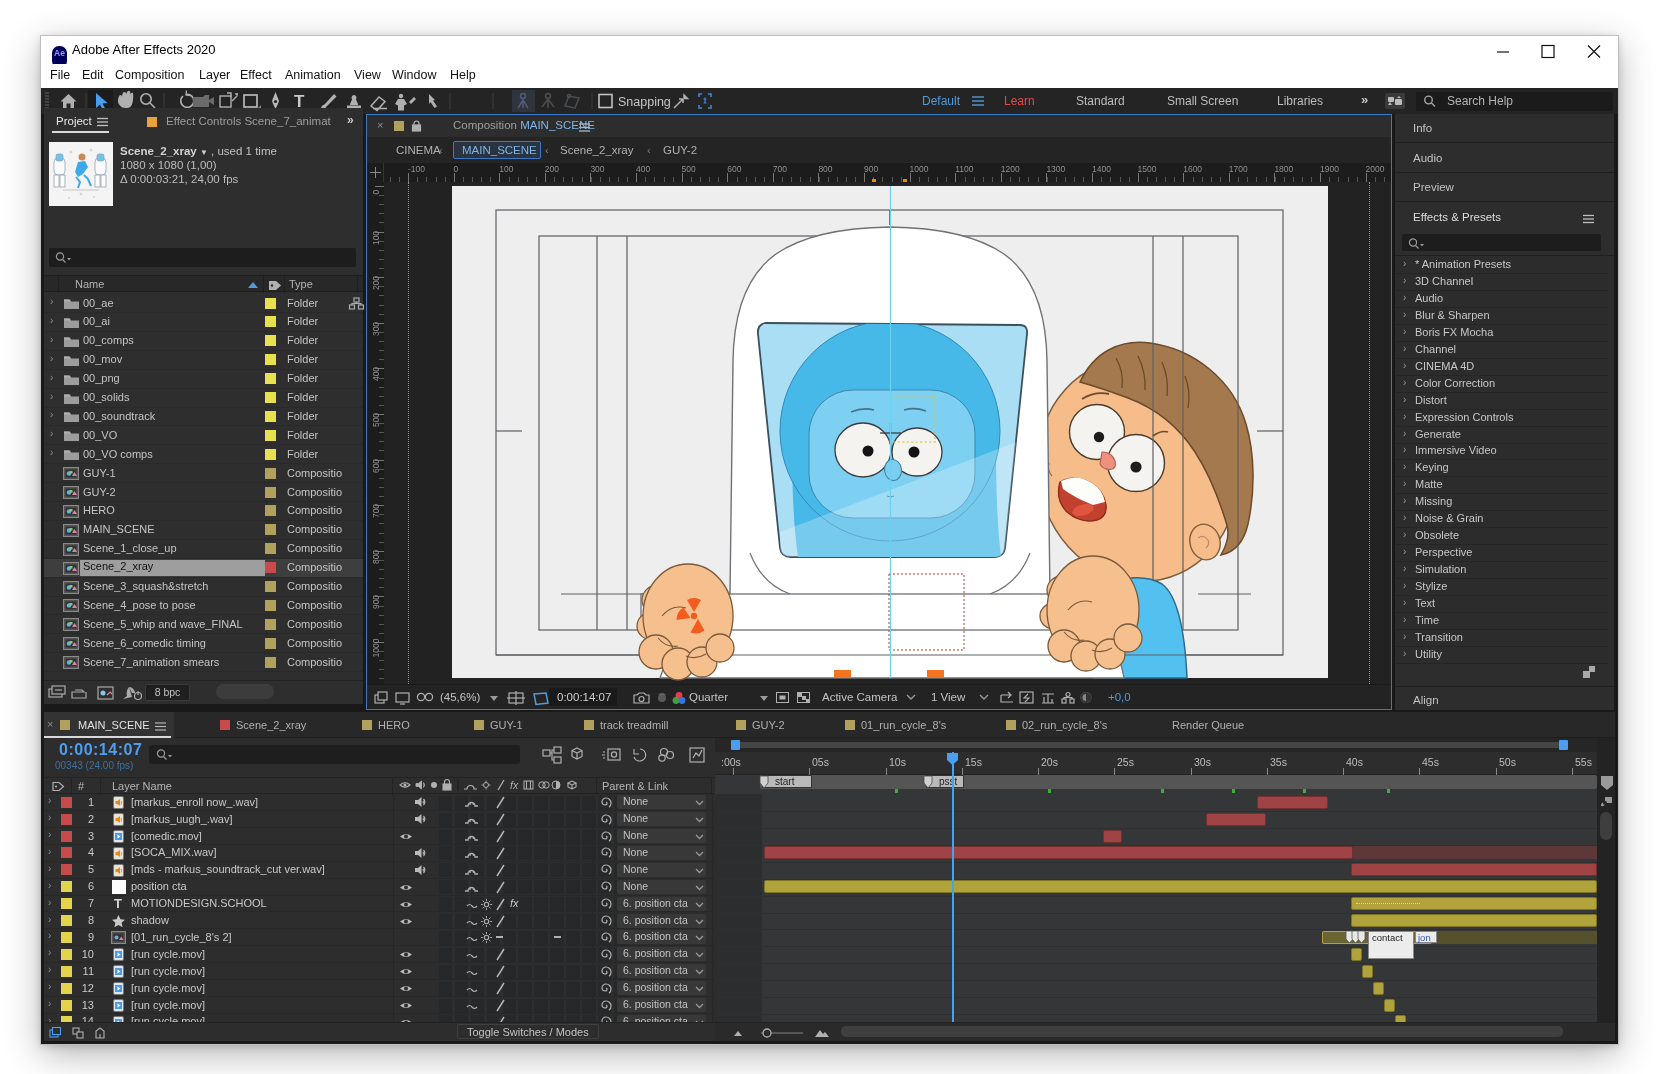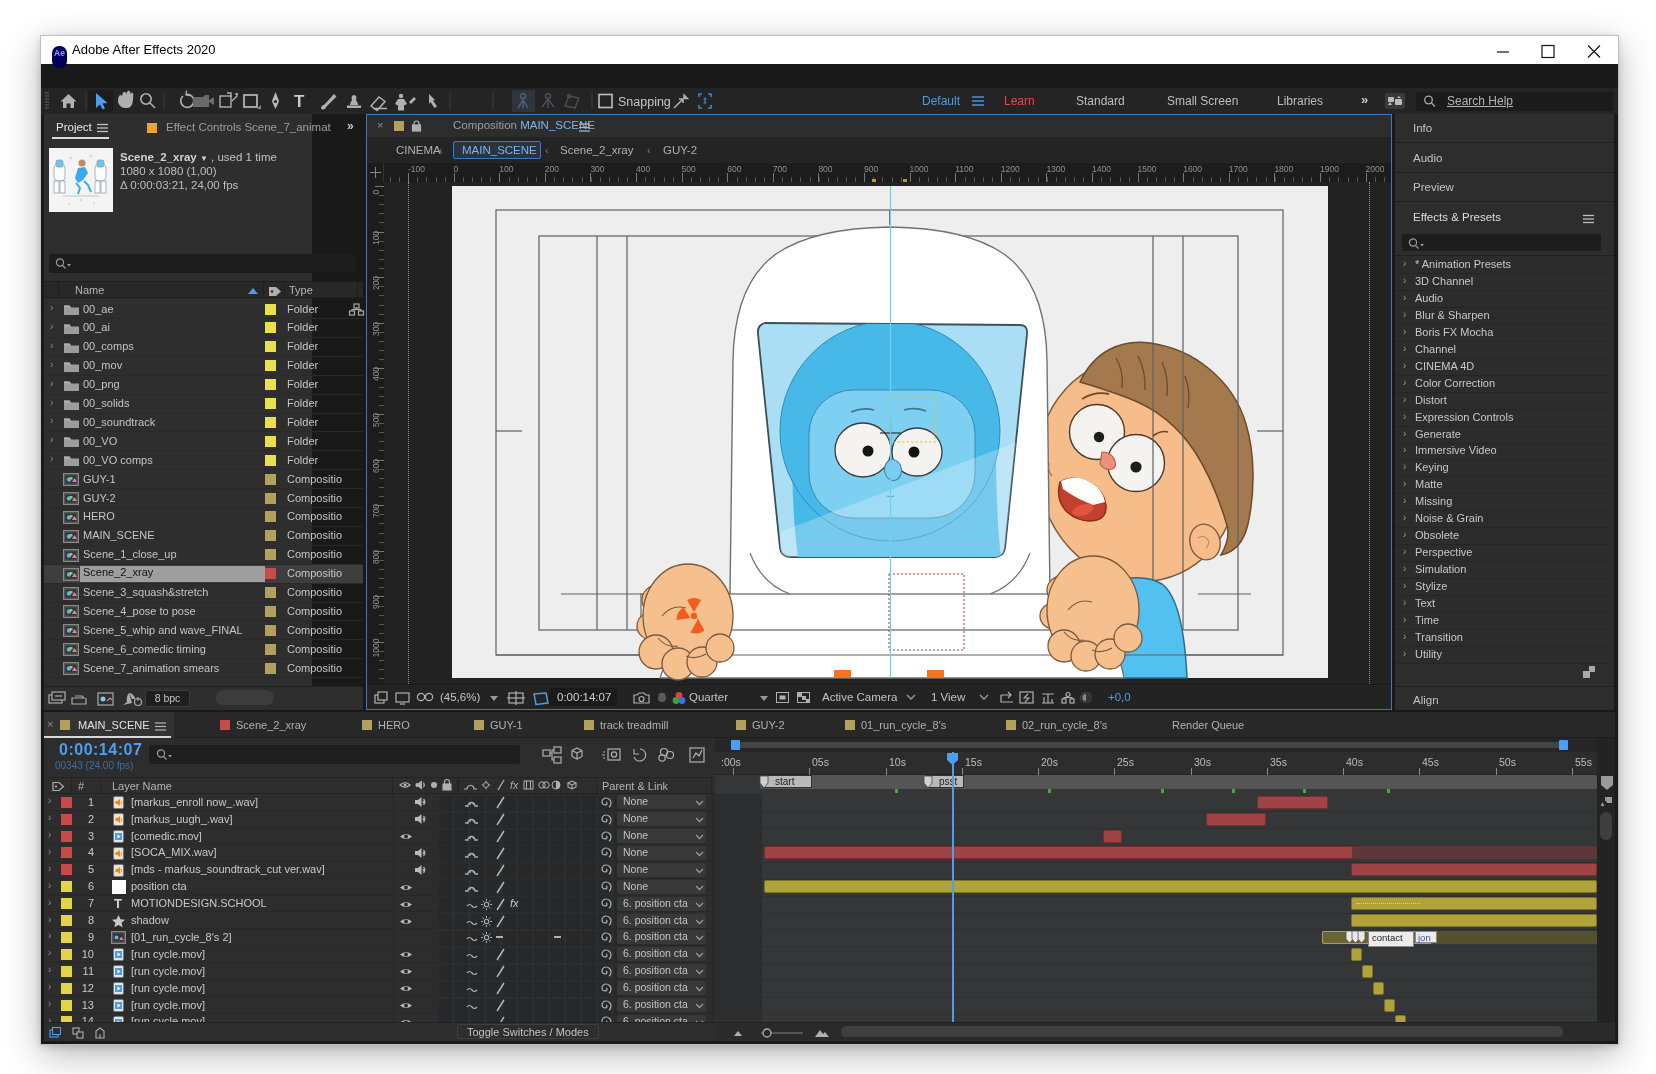--- a/index.html
+++ b/index.html
@@ -38,20 +38,31 @@
   <div id="titlebar">
     <div class="ab" style="left:11px;top:10px;width:15px;height:22px;background:#00005b;border-radius:7px;color:#99f;font-size:8.5px;font-weight:bold;text-align:center;line-height:15px;">Ae</div>
     <div class="ab" style="left:31px;top:6px;font-size:13px;color:#000;">Adobe After Effects 2020</div>
     <svg style="left:1448px;top:0;width:129px;height:28px;" viewBox="0 0 129 28">
       <line x1="8" y1="16" x2="20" y2="16" stroke="#111" stroke-width="1.2"></line>
       <rect x="53" y="9.5" width="12" height="12" fill="none" stroke="#111" stroke-width="1.2"></rect>
       <path d="M99 9.5 L111 21.5 M111 9.5 L99 21.5" stroke="#111" stroke-width="1.2"></path>
     </svg>
   </div>
 
+  <div id="menubar">
+    <span style="left:9px;">File</span>
+      <span style="left:41px;">Edit</span>
+      <span style="left:74px;">Composition</span>
+      <span style="left:158px;">Layer</span>
+      <span style="left:199px;">Effect</span>
+      <span style="left:244px;">Animation</span>
+      <span style="left:313px;">View</span>
+      <span style="left:351px;">Window</span>
+      <span style="left:409px;">Help</span>
+  </div>
 
   <div id="toolbar">
     <svg style="left:0;top:0;width:720px;height:26px;" viewBox="0 0 720 26">
       <g stroke="#9e9e9e" fill="none" stroke-width="1.2">
         <g stroke="#5a5a5a">
             <line x1="4" y1="5" x2="8" y2="5"></line>
             <line x1="4" y1="8" x2="8" y2="8"></line>
             <line x1="4" y1="11" x2="8" y2="11"></line>
             <line x1="4" y1="14" x2="8" y2="14"></line>
             <line x1="4" y1="17" x2="8" y2="17"></line>
@@ -159,24 +170,24 @@
           <path d="M12 5 l2 -2 l2 2 z"></path>
         </g>
       </svg>
     <div class="ab" style="left:1375px;top:3.5px;width:197px;height:19px;background:#1b1b1b;border-radius:2px;"></div>
     <svg style="left:1382px;top:7px;width:14px;height:13px;">
         <g stroke="#aaa" fill="none" stroke-width="1.3">
           <circle cx="5.5" cy="5" r="3.8"></circle>
           <line x1="8.5" y1="8" x2="12" y2="11.5"></line>
         </g>
       </svg>
-    <div class="txt" style="left:1406px;top:6px;font-size:12px;color:#b4b4b4;text-decoration:underline;">Search Help</div>
+    <div class="txt" style="left:1406px;top:6px;font-size:12px;color:#b4b4b4;">Search Help</div>
   </div>
 
-  <div id="project" class="panel" style="left:3px;top:78px;width:268px;height:596px;background:#2e2e2e;">
+  <div id="project" class="panel" style="left:3px;top:72px;width:319px;height:596px;background:#2e2e2e;">
     <div class="txt" style="left:12px;top:7px;font-size:11.5px;color:#e8e8e8;">Project</div>
     <div class="ab" style="left:8px;top:23px;width:57px;height:2px;background:#d9d9d9;"></div>
     <svg style="left:53px;top:9px;width:12px;height:10px;">
         <g stroke="#c0c0c0" stroke-width="1.3">
           <line x1="0" y1="1.5" x2="11" y2="1.5"></line>
           <line x1="0" y1="5" x2="11" y2="5"></line>
           <line x1="0" y1="8.5" x2="11" y2="8.5"></line>
         </g>
       </svg>
     <div class="ab" style="left:103px;top:9px;width:10px;height:10px;background:#e8a33d;"></div>
@@ -1062,21 +1073,21 @@
           <div style="position:absolute;left:4px;top:5px;width:64px;height:1px;border-top:1px dotted #d6d2b6;"></div>
         </div>
       <div class="ab" style="left:1307px;top:202.0px;width:246px;height:13px;background:#b1a33c;border:1px solid #7d7428;border-radius:2px;"></div>
       <div class="ab" style="left:1278px;top:218.9px;width:275px;height:13px;background:#55512c;"></div>
       <div class="ab" style="left:1278px;top:218.9px;width:110px;height:13px;background:#6a6433;border:1px solid #b1a33c;border-radius:2px;"></div>
       <svg style="left:1301px;top:217.9px;width:26px;height:15px;">
           <path d="M1 1 h7 v8 l-3.5 4 l-3.5 -4 z" fill="#e8e8e8" stroke="#555" stroke-width="0.8"></path>
           <path d="M7 1 h7 v8 l-3.5 4 l-3.5 -4 z" fill="#e8e8e8" stroke="#555" stroke-width="0.8"></path>
           <path d="M13 1 h7 v8 l-3.5 4 l-3.5 -4 z" fill="#e8e8e8" stroke="#555" stroke-width="0.8"></path>
         </svg>
-      <div class="ab" style="left:1324px;top:218.9px;width:46px;height:16px;background:#ececec;border:1px solid #888;font-size:9.5px;color:#222;padding-left:3px;">contact</div>
+      <div class="ab" style="left:1324px;top:218.9px;width:46px;height:28px;background:#ececec;border:1px solid #888;font-size:9.5px;color:#222;padding-left:3px;">contact</div>
       <div class="ab" style="left:1371px;top:218.9px;width:22px;height:12px;background:#ececec;border:1px solid #888;font-size:9.5px;color:#3355aa;padding-left:2px;">jon</div>
       <div class="ab" style="left:1307px;top:235.8px;width:11px;height:13px;background:#b1a33c;border:1px solid #7d7428;border-radius:2px;"></div>
       <div class="ab" style="left:1318px;top:252.7px;width:11px;height:13px;background:#b1a33c;border:1px solid #7d7428;border-radius:2px;"></div>
       <div class="ab" style="left:1329px;top:269.6px;width:11px;height:13px;background:#b1a33c;border:1px solid #7d7428;border-radius:2px;"></div>
       <div class="ab" style="left:1340px;top:286.5px;width:11px;height:13px;background:#b1a33c;border:1px solid #7d7428;border-radius:2px;"></div>
       <div class="ab" style="left:1351px;top:303.4px;width:11px;height:13px;background:#b1a33c;border:1px solid #7d7428;border-radius:2px;"></div>
     </div>
     <div class="ab" style="left:349px;top:82px;width:1px;height:228px;background:#272727;"></div>
       <div class="ab" style="left:414px;top:82px;width:1px;height:228px;background:#272727;"></div>
       <div class="ab" style="left:548px;top:82px;width:1px;height:228px;background:#272727;"></div>

